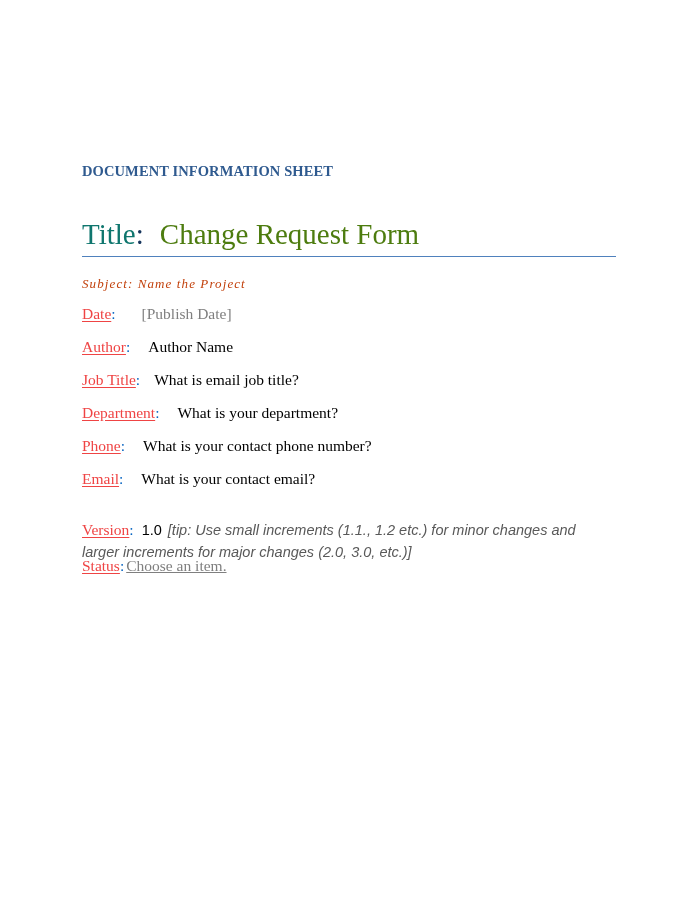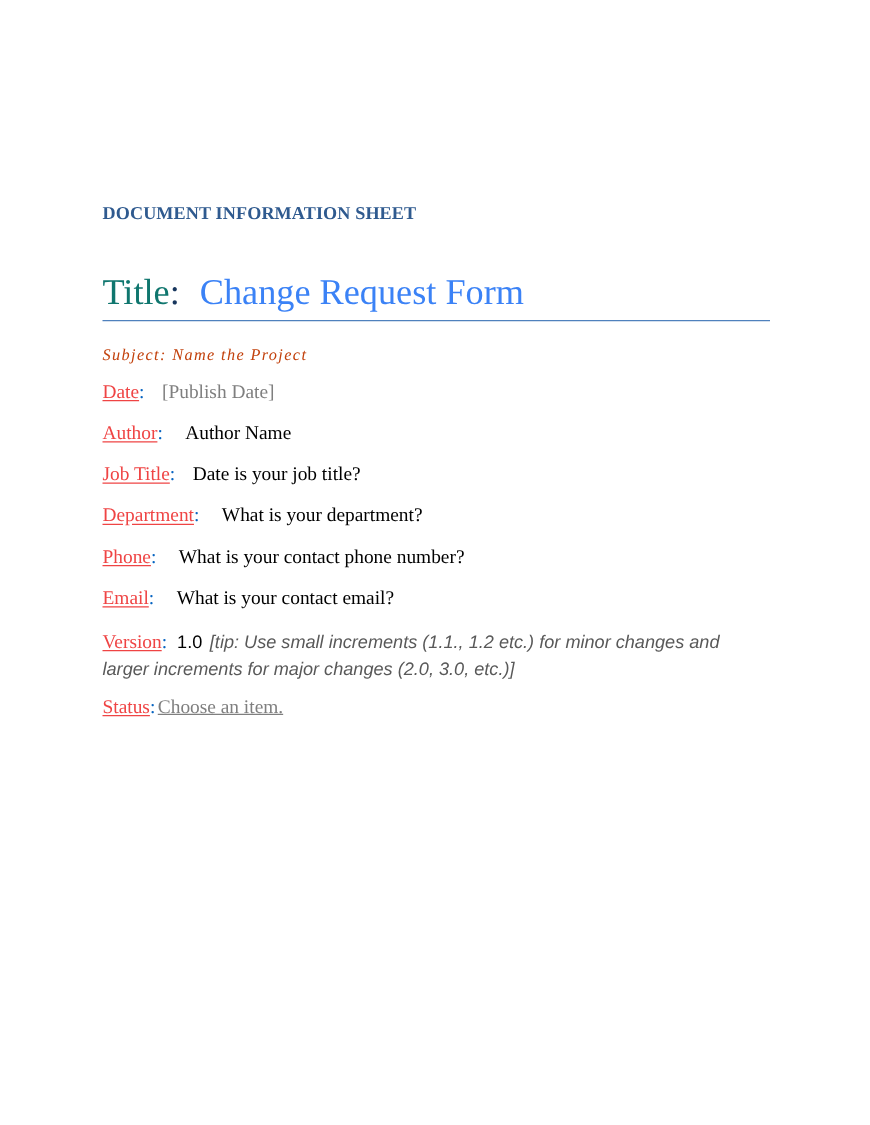--- a/index.html
+++ b/index.html
@@ -46,21 +46,21 @@
       color: #0f766e;
       text-decoration-thickness: 1.5px;
       text-underline-offset: 3px;
     }
     .title-colon {
       font-size: 29px;
       color: #17365d;
     }
     .title-value {
       font-size: 29px;
-      color: #3b82f6;
+      color: #4d7c0f;
       margin-left: 16px;
     }
     .subject {
       position: absolute;
       left: 0;
       top: 276px;
       font-style: italic;
       font-size: 13px;
       letter-spacing: 1.1px;
       color: #c2410c;
@@ -112,44 +112,44 @@
 
   <div class="sheet-heading">DOCUMENT INFORMATION SHEET</div>
 
   <div class="title-row">
     <span class="title-label">Title</span><span class="title-colon">:</span><span class="title-value">Change Request Form</span>
   </div>
 
   <div class="subject">Subject:  Name the Project</div>
 
   <div class="field" style="top:305px;">
-    <span class="field-label">Date</span><span class="field-colon">:</span><span class="field-value placeholder" style="margin-left:14px;">[Publish Date]</span>
+    <span class="field-label">Date</span><span class="field-colon">:</span><span class="field-value placeholder" style="margin-left:26px;">[Publish Date]</span>
   </div>
 
   <div class="field" style="top:338px;">
     <span class="field-label">Author</span><span class="field-colon">:</span><span class="field-value">Author Name</span>
   </div>
 
   <div class="field" style="top:371px;">
-    <span class="field-label">Job Title</span><span class="field-colon">:</span><span class="field-value" style="margin-left:14px;">Date is your job title?</span>
+    <span class="field-label">Job Title</span><span class="field-colon">:</span><span class="field-value" style="margin-left:14px;">What is email job title?</span>
   </div>
 
   <div class="field" style="top:404px;">
     <span class="field-label">Department</span><span class="field-colon">:</span><span class="field-value">What is your department?</span>
   </div>
 
   <div class="field" style="top:437px;">
     <span class="field-label">Phone</span><span class="field-colon">:</span><span class="field-value">What is your contact phone number?</span>
   </div>
 
   <div class="field" style="top:470px;">
     <span class="field-label">Email</span><span class="field-colon">:</span><span class="field-value">What is your contact email?</span>
   </div>
 
-  <div class="field version-field" style="top:503px;">
+  <div class="field version-field" style="top:519px;">
     <span class="field-label">Version</span><span class="field-colon">:</span><span class="version-num">1.0</span><span class="tip">[tip:  Use small increments (1.1., 1.2 etc.) for minor changes and larger increments for major changes (2.0, 3.0, etc.)]</span>
   </div>
 
   <div class="field" style="top:557px;">
     <span class="field-label">Status</span><span class="field-colon">:</span><span class="field-value placeholder" style="margin-left:2px;text-decoration:underline;">Choose an item.</span>
   </div>
 
 </div>
 
 </body></html>

